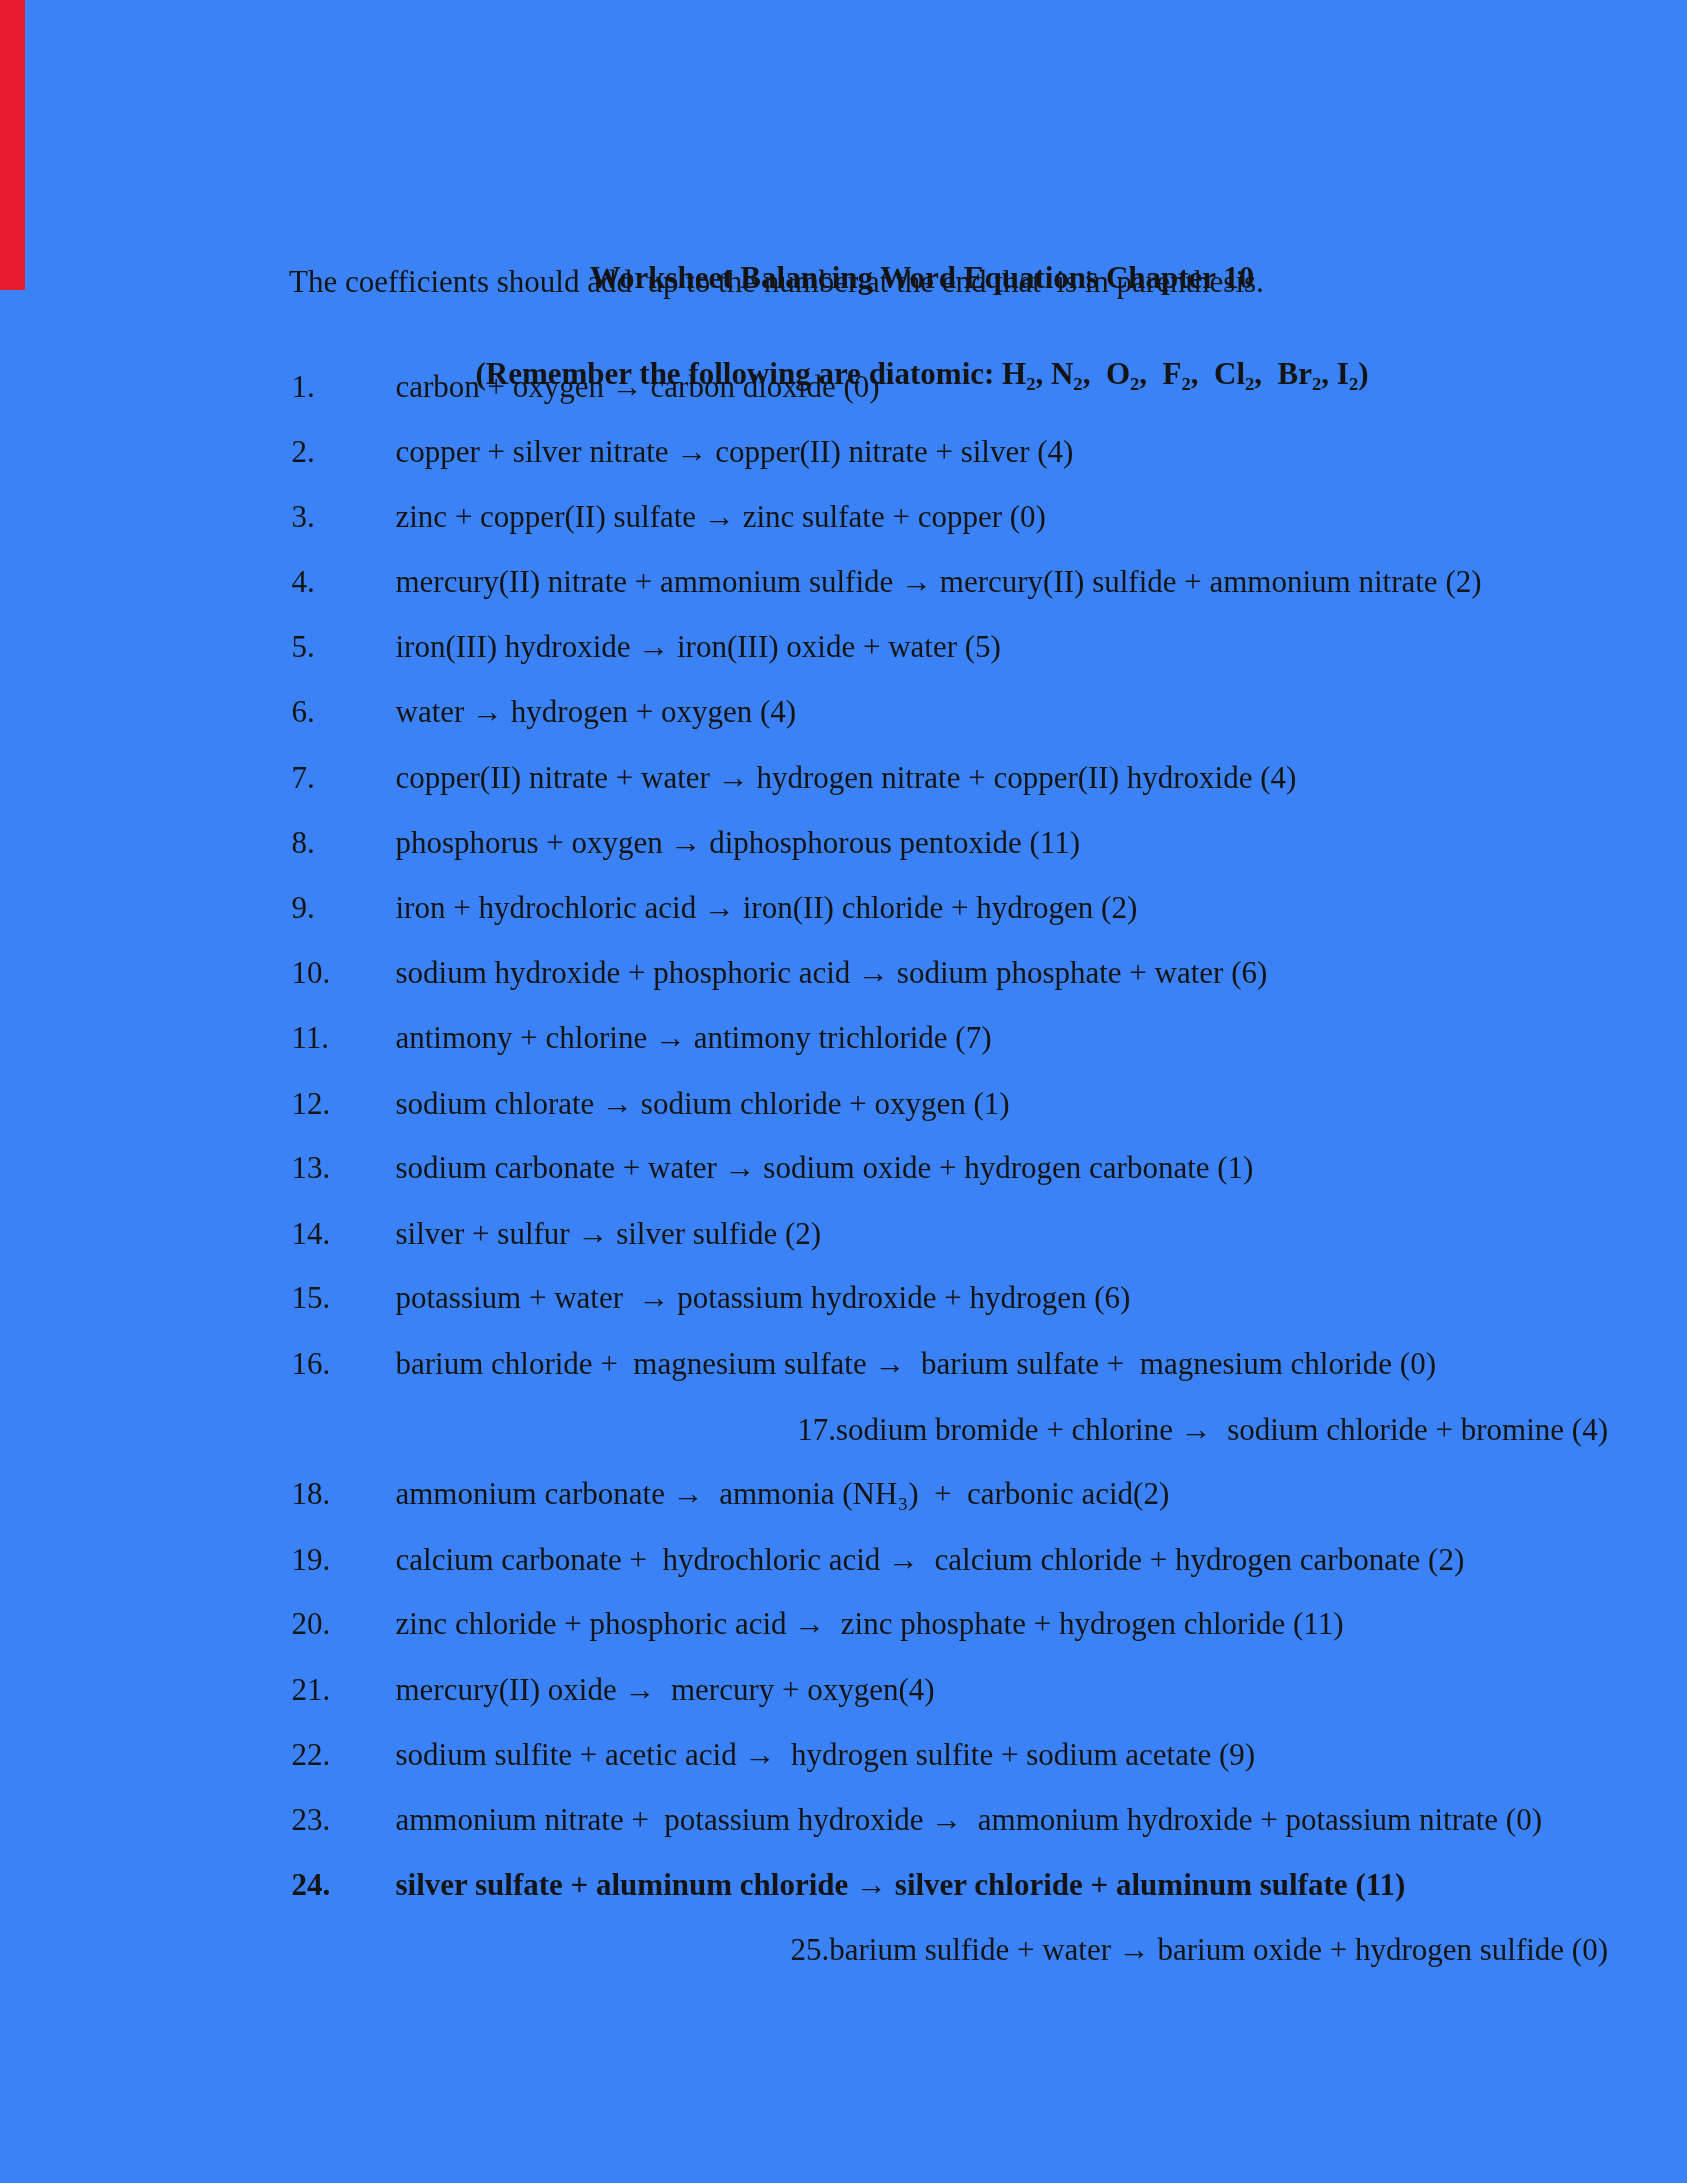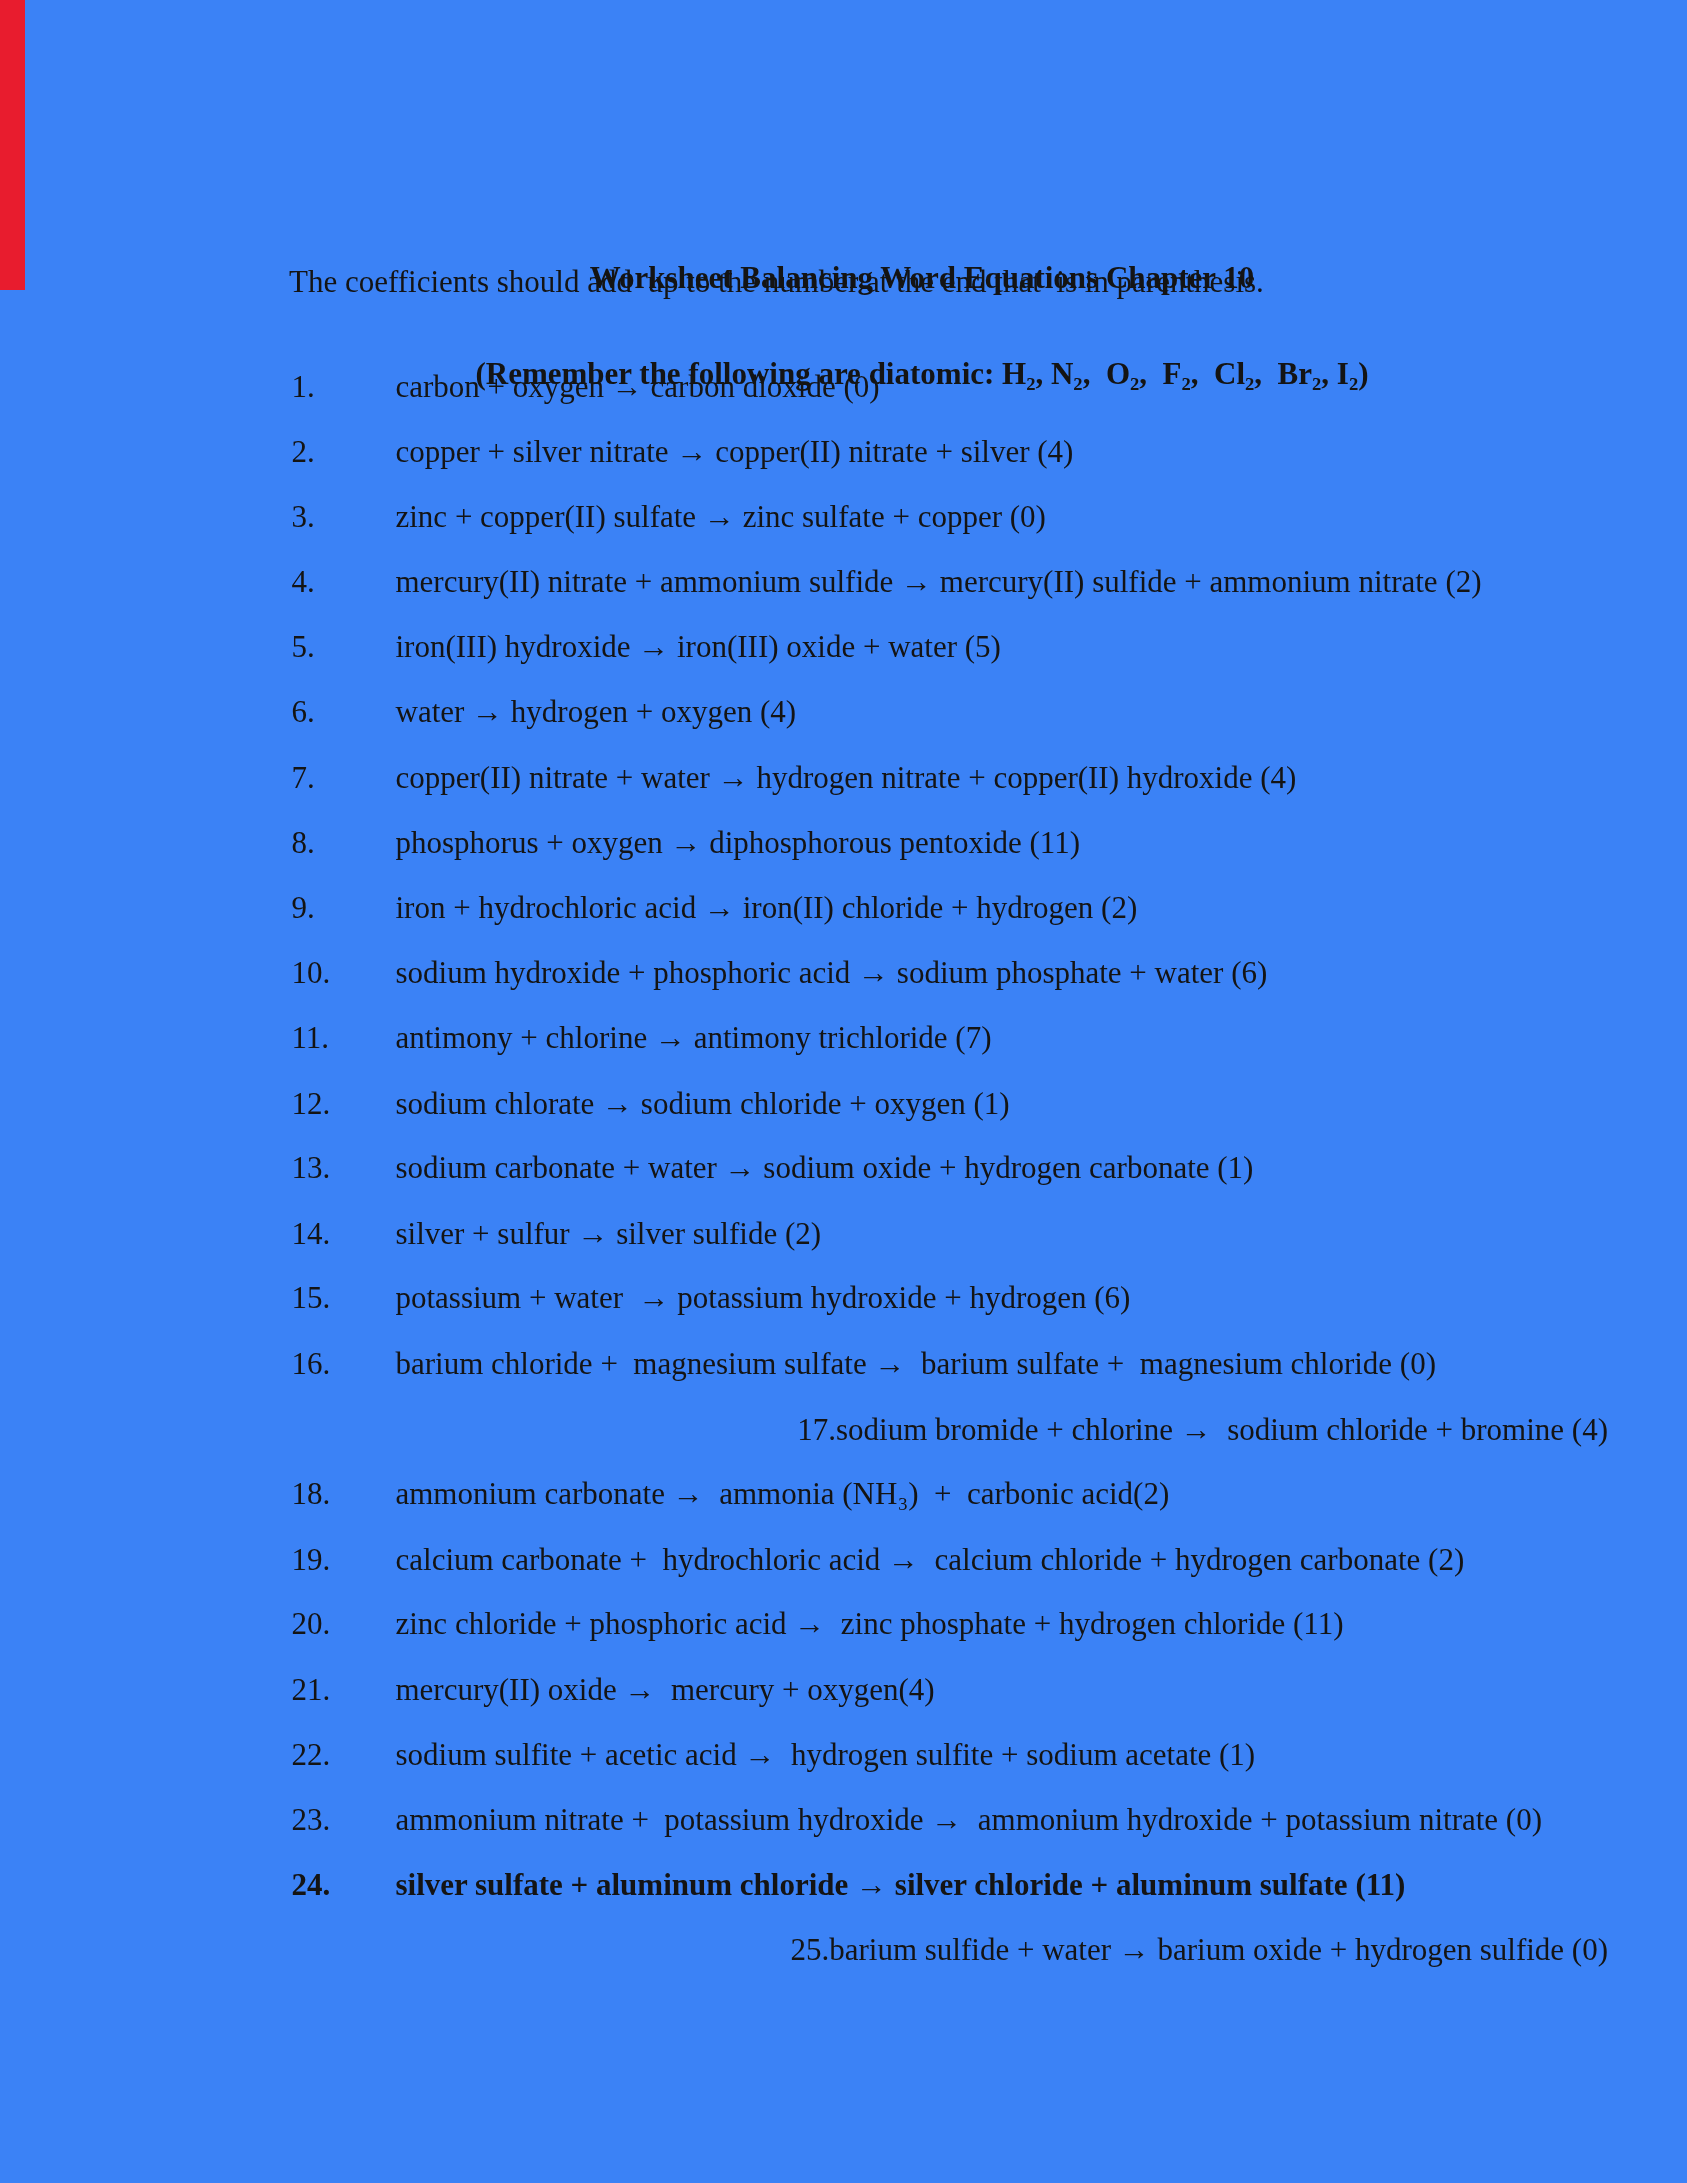--- a/index.html
+++ b/index.html
@@ -156,21 +156,21 @@
 
     <div class="ws-item" style="top: 1571px;">
       <span class="num">20.</span><span class="txt">zinc chloride + phosphoric acid →  zinc phosphate + hydrogen chloride (11)</span>
     </div>
 
     <div class="ws-item" style="top: 1637px;">
       <span class="num">21.</span><span class="txt">mercury(II) oxide →  mercury + oxygen(4)</span>
     </div>
 
     <div class="ws-item" style="top: 1702px;">
-      <span class="num">22.</span><span class="txt">sodium sulfite + acetic acid →  hydrogen sulfite + sodium acetate (1)</span>
+      <span class="num">22.</span><span class="txt">sodium sulfite + acetic acid →  hydrogen sulfite + sodium acetate (9)</span>
     </div>
 
     <div class="ws-item" style="top: 1767px;">
       <span class="num">23.</span><span class="txt">ammonium nitrate +  potassium hydroxide →  ammonium hydroxide + potassium nitrate (0)</span>
     </div>
 
     <div class="ws-item" style="top: 1832px; font-weight: bold;">
       <span class="num">24.</span><span class="txt">silver sulfate + aluminum chloride → silver chloride + aluminum sulfate (11)</span>
     </div>
 

